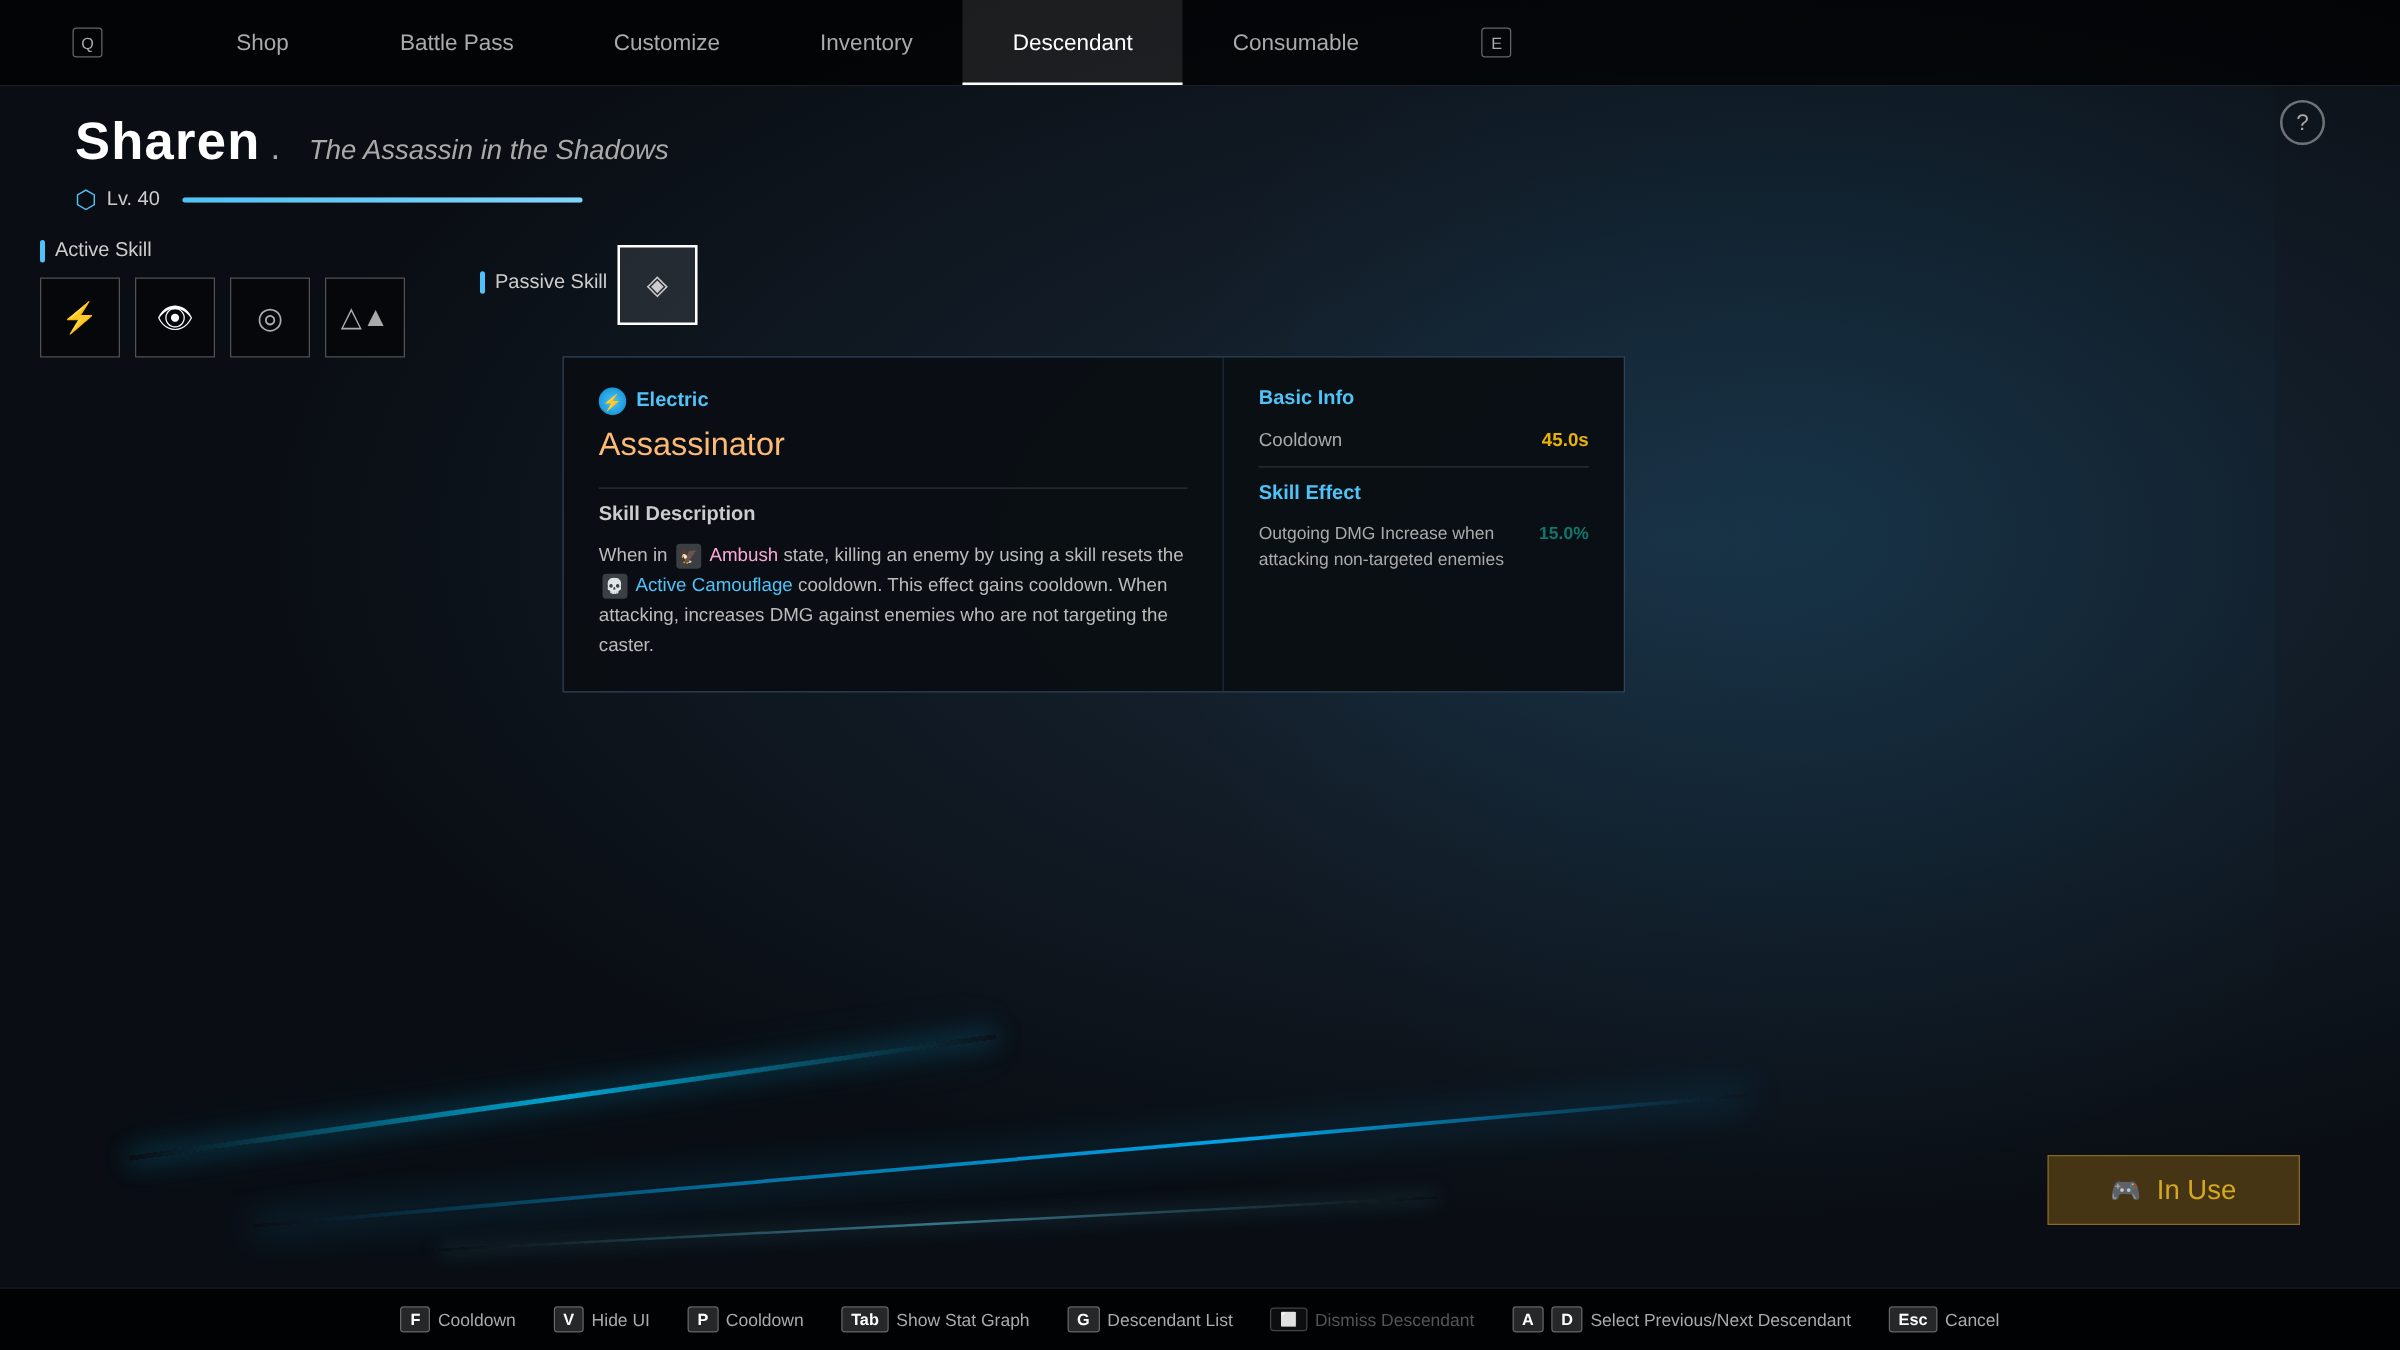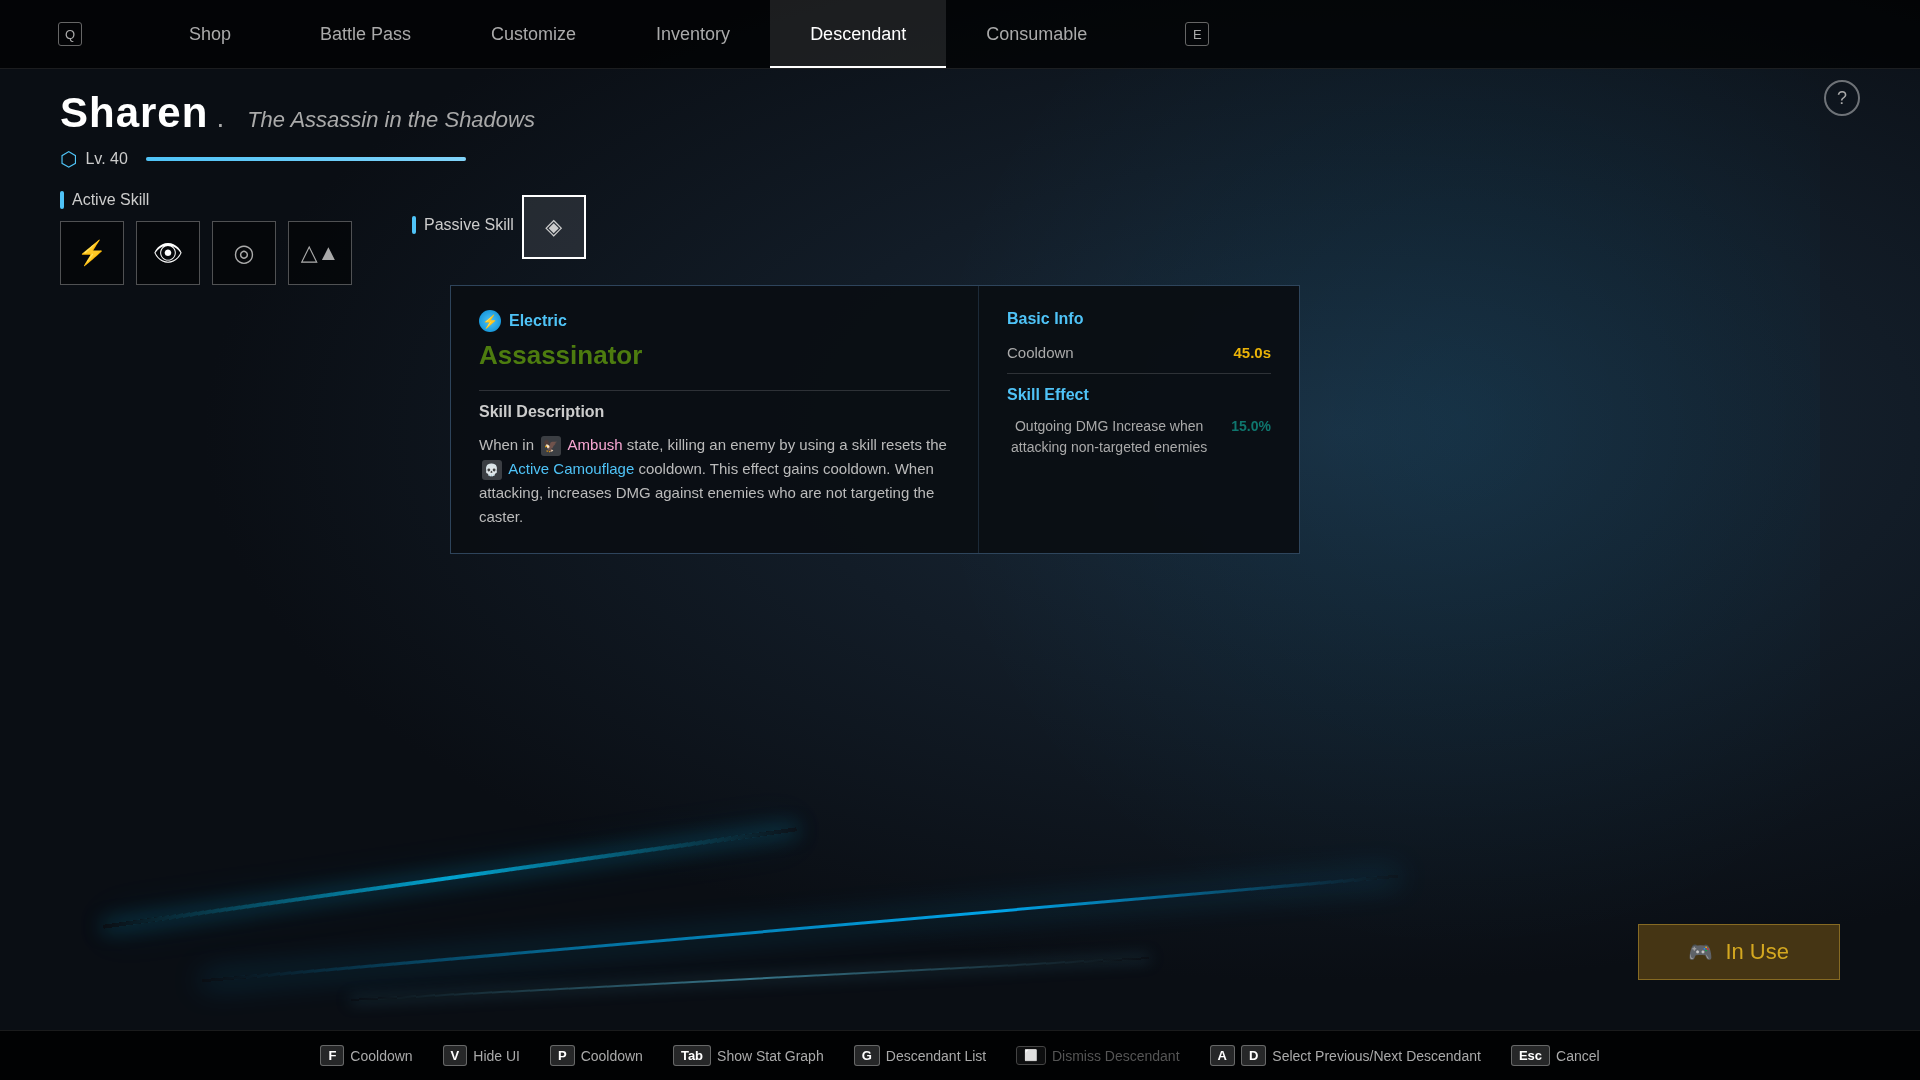--- a/index.html
+++ b/index.html
@@ -152,21 +152,21 @@
       height: 100%;
       background: linear-gradient(90deg, #4fc3f7, #81d4fa);
       border-radius: 2px;
       width: 100%;
     }
 
     
     .skills-section {
       position: relative;
       z-index: 5;
-      padding: 10px 60px;
+      padding: 10px 32px;
       text-align: center;
     }
     .skill-group {
       display: inline-flex;
       flex-direction: column;
       gap: 8px;
     }
     .skill-group-label {
       display: flex;
       align-items: center;
@@ -249,22 +249,22 @@
       justify-content: center;
       font-size: 13px;
     }
     .element-name {
       color: #4fc3f7;
       font-size: 16px;
       font-weight: bold;
     }
     .skill-name {
       font-size: 26px;
-      font-weight: bold;
-      color: #4d7c0f;
+      font-weight: normal;
+      color: #fdba74;
       margin-bottom: 19px;
     }
     .skill-desc-title {
       font-size: 16px;
       color: #cccccc;
       margin-bottom: 12px;
       font-weight: bold;
     }
     .skill-desc-text {
       font-size: 15px;
@@ -317,21 +317,20 @@
       color: #4fc3f7;
       margin-bottom: 12px;
       font-weight: bold;
     }
     .effect-row {
       display: flex;
       justify-content: space-between;
       font-size: 14px;
       color: #aaaaaa;
       line-height: 1.5;
-      text-align: center;
     }
     .effect-value { color: #0f766e; font-weight: bold; white-space: nowrap; margin-left: 20px; }
 
     
     .in-use-btn {
       position: absolute;
       bottom: 100px;
       right: 80px;
       background: rgba(80, 60, 20, 0.85);
       border: 1px solid rgba(200,160,50,0.5);

